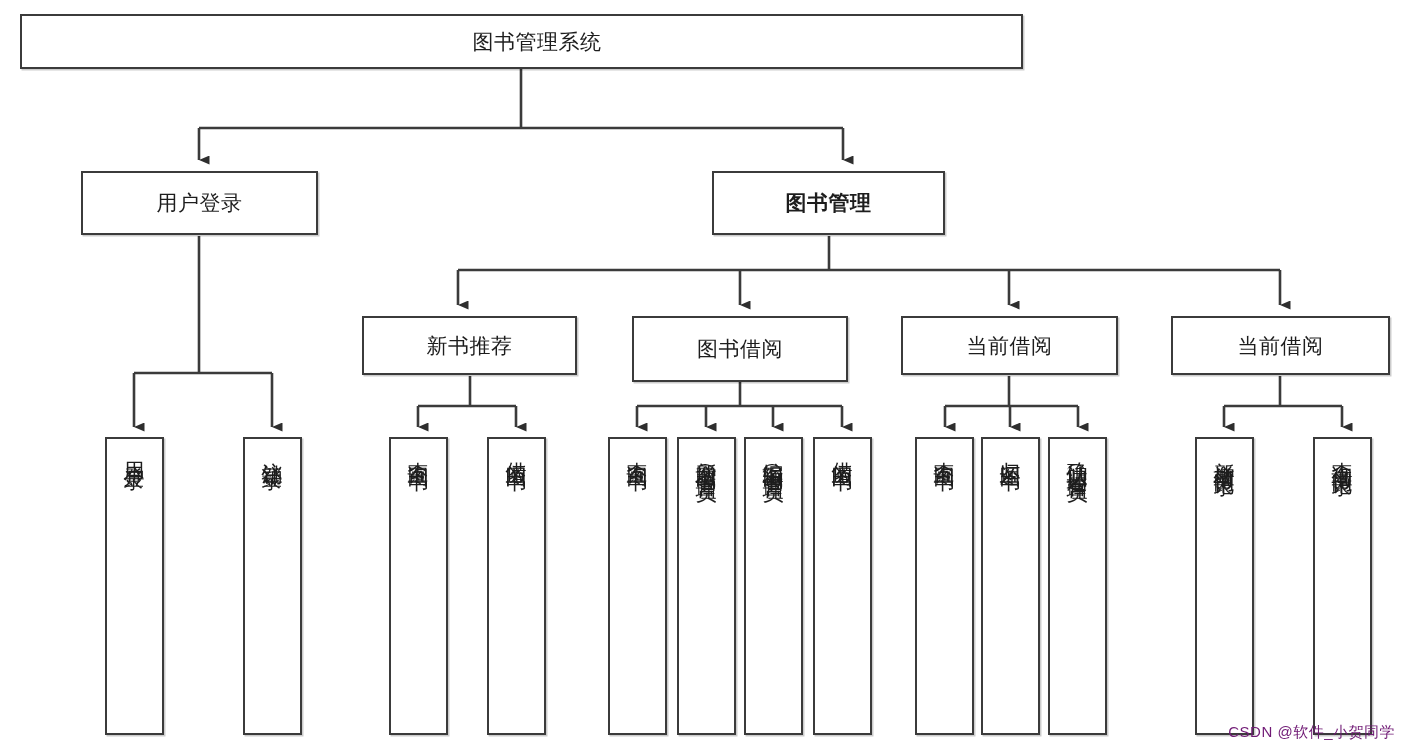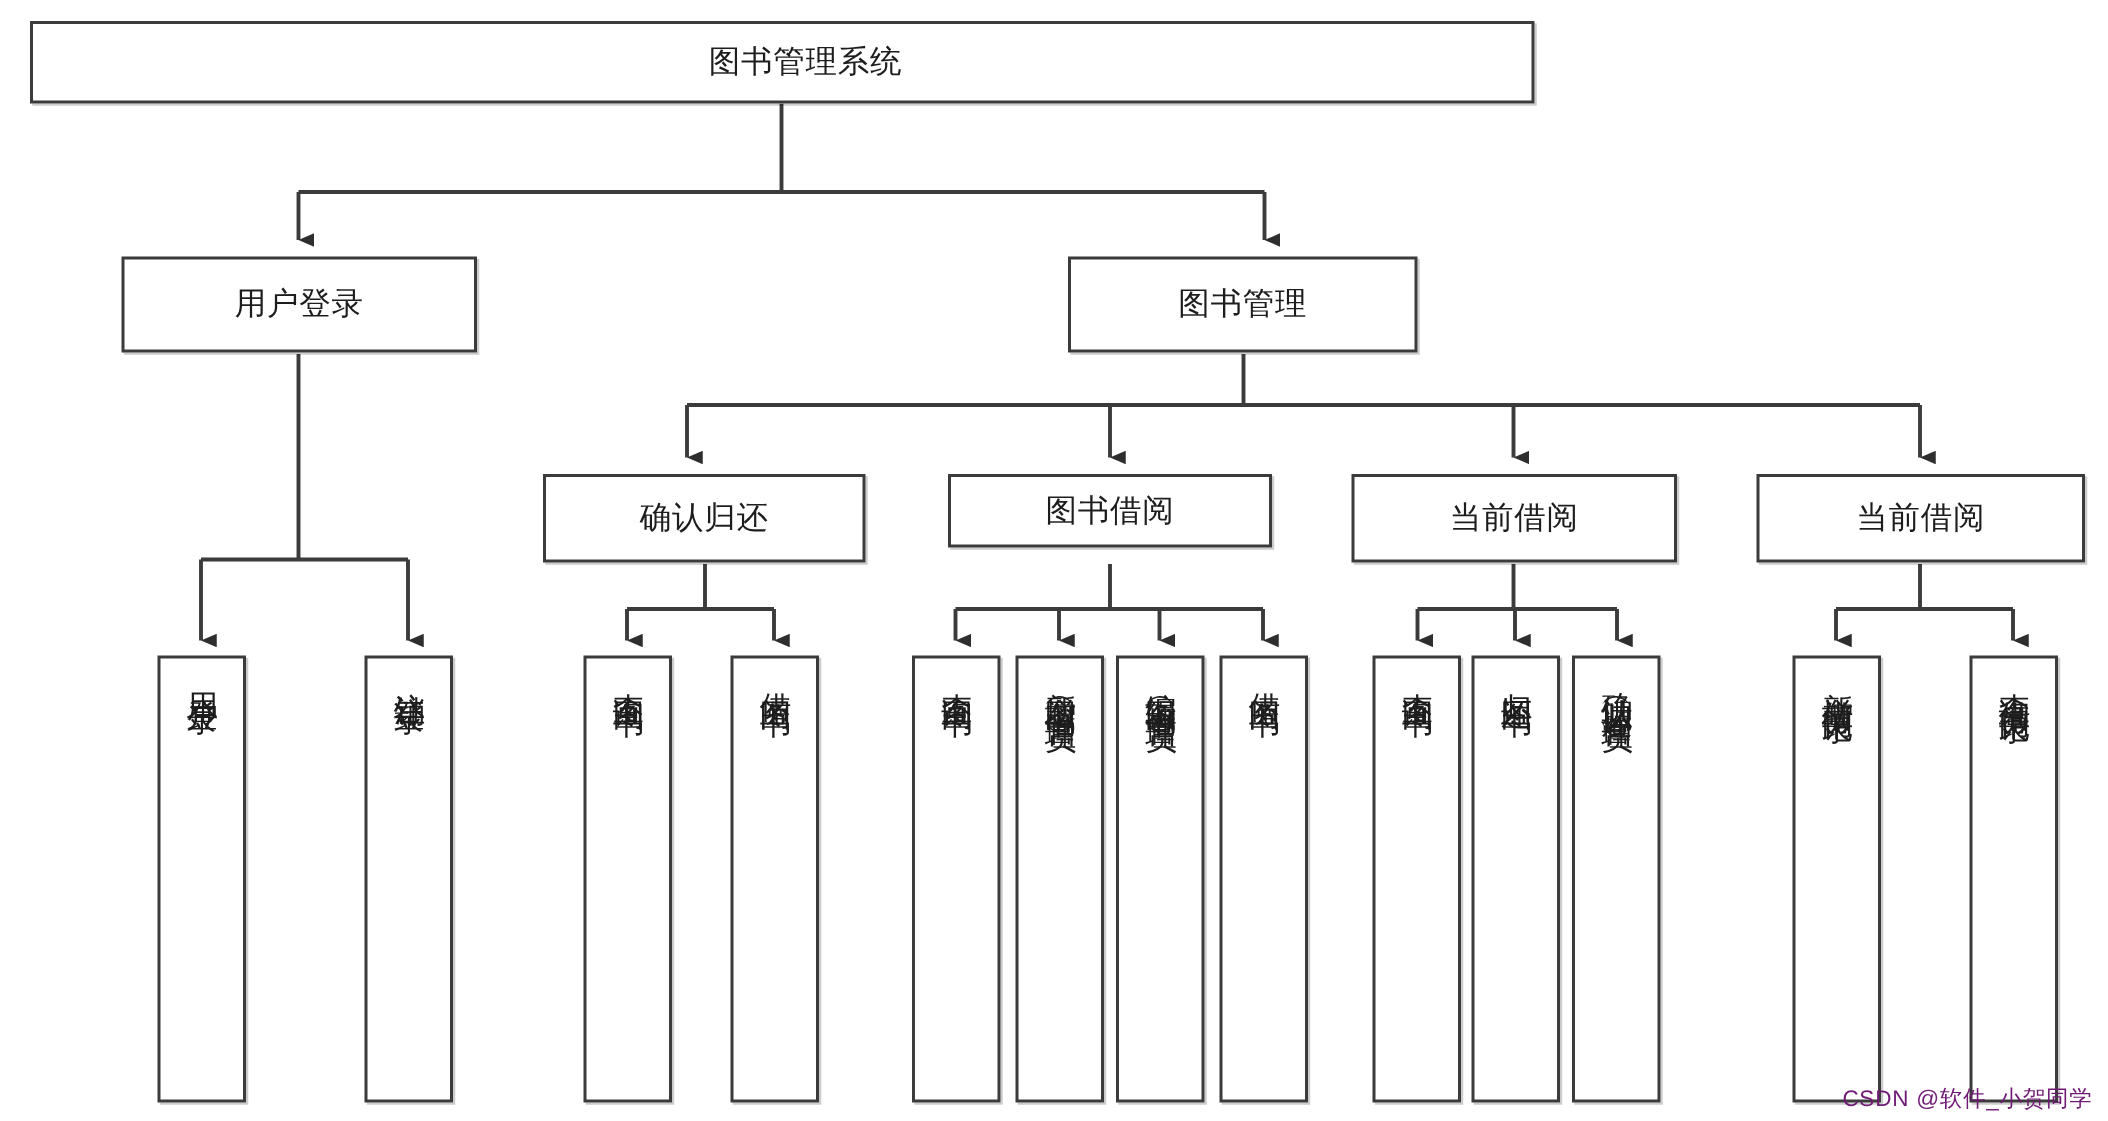--- a/index.html
+++ b/index.html
@@ -120,28 +120,28 @@
     </g>
   </svg>
 
   <div class="node" style="left:20px; top:14px; width:1003px; height:55px;padding-left:31px;">
     <span class="label">图书管理系统</span>
   </div>
 
   <div class="node" style="left:81px; top:171px; width:237px; height:64px;">
     <span class="label">用户登录</span>
   </div>
-  <div class="node" style="left:712px; top:171px; width:233px; height:64px;">
+  <div class="node" style="left:712px; top:171px; width:233px; height:64px;font-weight:bold;">
     <span class="label">图书管理</span>
   </div>
 
   <div class="node" style="left:362px; top:316px; width:215px; height:59px;">
-    <span class="label">确认归还</span>
+    <span class="label">新书推荐</span>
   </div>
-  <div class="node" style="left:632px; top:316px; width:216px; height:49px;">
+  <div class="node" style="left:632px; top:316px; width:216px; height:66px;">
     <span class="label">图书借阅</span>
   </div>
   <div class="node" style="left:901px; top:316px; width:217px; height:59px;">
     <span class="label">当前借阅</span>
   </div>
   <div class="node" style="left:1171px; top:316px; width:219px; height:59px;">
     <span class="label">当前借阅</span>
   </div>
 
   <div class="node vert" style="left:105px; top:437px; width:59px; height:298px;">

